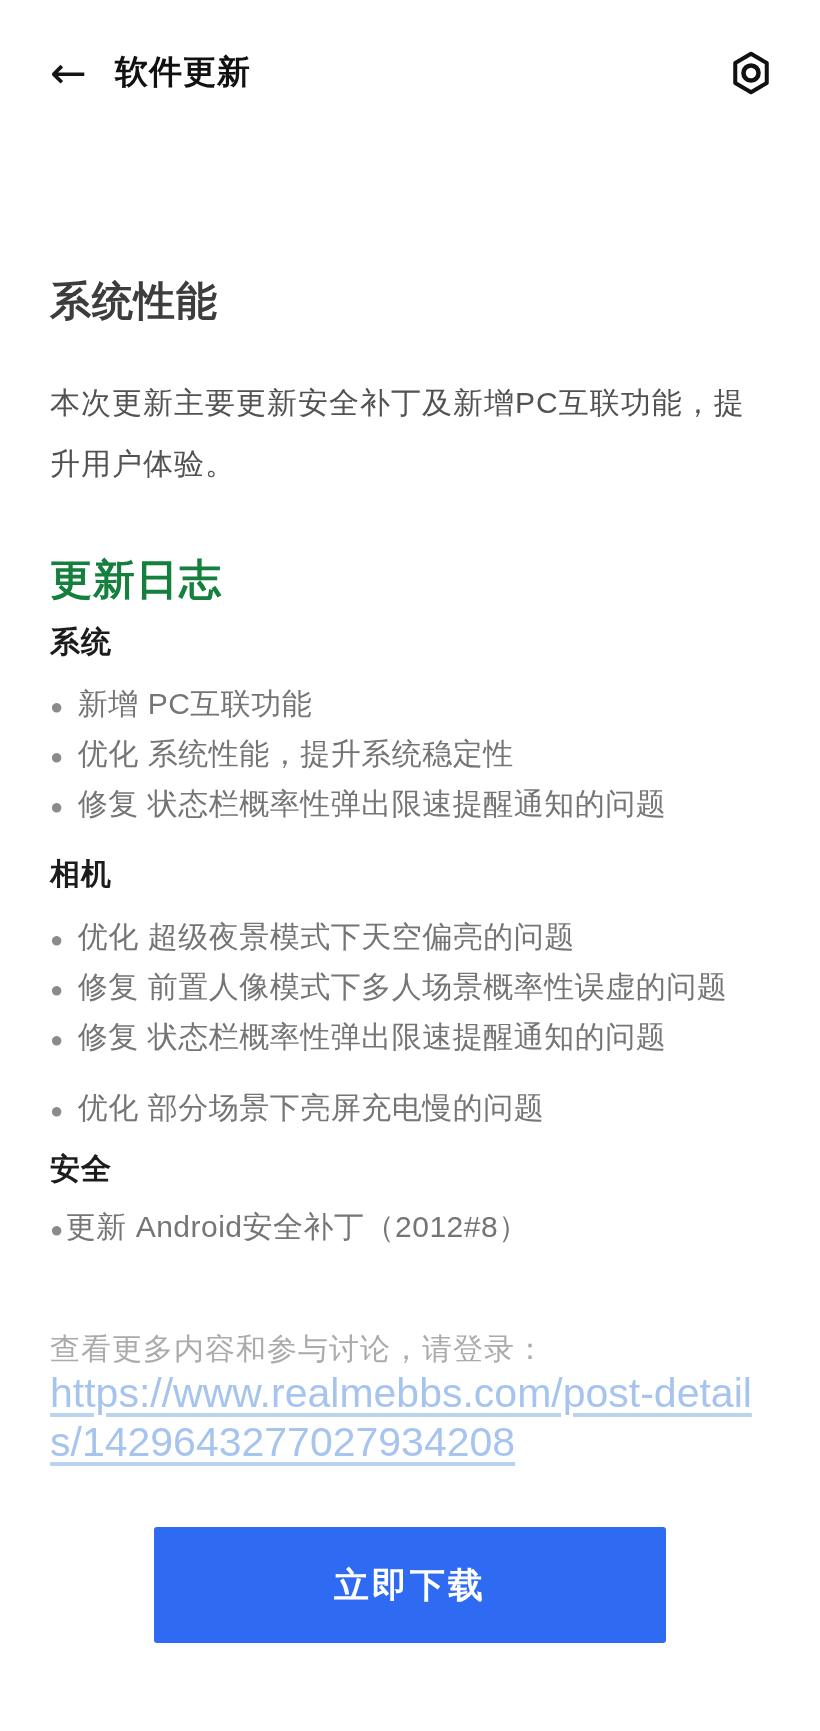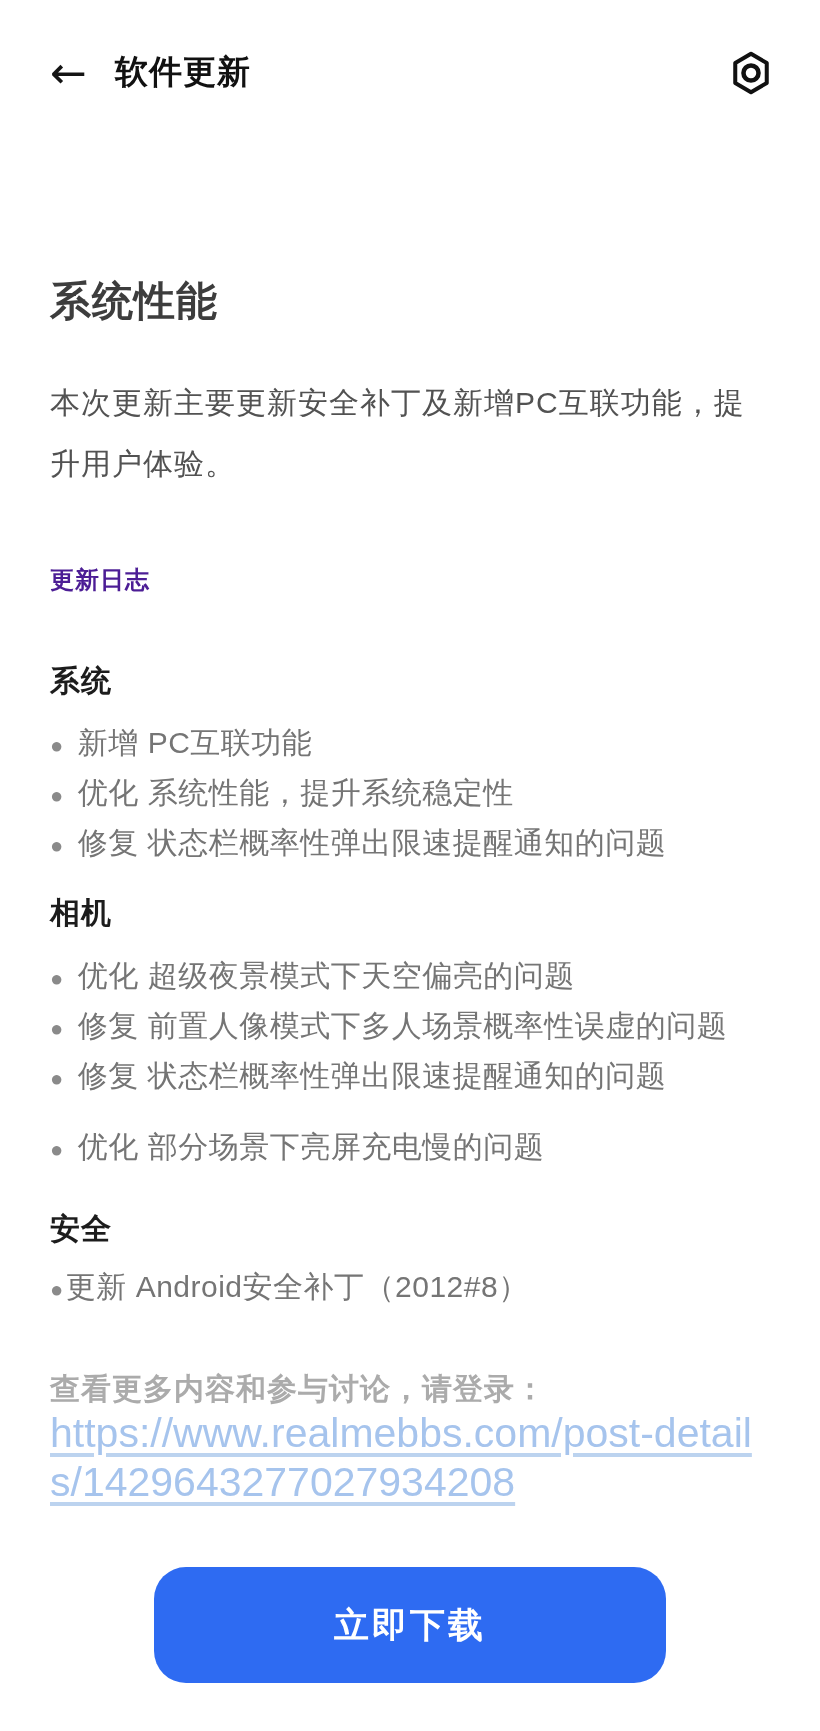--- a/index.html
+++ b/index.html
@@ -58,38 +58,38 @@
   .feature-desc {
     margin-top: 47px;
     font-size: 30px;
     line-height: 61px;
     color: #525252;
     letter-spacing: 1px;
   }
 
   .changelog-title {
     margin-top: 66px;
-    font-size: 24px;
+    font-size: 42px;
     line-height: 40px;
     font-weight: 700;
-    color: #4c1d95;
+    color: #15803d;
     letter-spacing: 1px;
   }
 
   .sec-heading {
     font-size: 30px;
     line-height: 36px;
     font-weight: 700;
     color: #1c1c1c;
     letter-spacing: 1px;
   }
-  .sec-system   .sec-heading { margin-top: 63px; }
+  .sec-system   .sec-heading { margin-top: 24px; }
   .sec-camera   .sec-heading { margin-top: 26px; }
   .sec-charging .sec-heading { margin-top: 27px; }
-  .sec-security .sec-heading { margin-top: 38px; }
+  .sec-security .sec-heading { margin-top: 17px; }
 
   ul.bullets { list-style: none; margin-top: 20px; }
   .sec-camera   ul.bullets { margin-top: 21px; }
   .sec-charging ul.bullets { margin-top: 21px; }
   .sec-security ul.bullets { margin-top: 16px; }
 
   ul.bullets li {
     display: flex;
     align-items: baseline;
     font-size: 30px;
@@ -99,46 +99,45 @@
   }
   .dot {
     color: #8a8a8a;
     font-size: 22px;
     margin-right: 14px;
     flex: 0 0 auto;
   }
   .sec-security .dot { margin-right: 2px; }
 
   .more-note {
-    margin-top: 56px;
+    margin-top: 76px;
     font-size: 30px;
     line-height: 40px;
     color: #ababab;
     letter-spacing: 1px;
-    font-weight: bold;
   }
   .bbs-link {
     display: block;
     font-size: 41px;
     line-height: 49px;
     color: #a6c4ed;
     text-decoration: underline;
     text-decoration-color: #bcd3ef;
     text-underline-offset: 6px;
     word-break: break-all;
     width: 702px;
   }
 
   .download-btn {
     display: block;
     margin: 60px auto 0 auto;
     width: 512px;
     height: 116px;
     border: none;
-    border-radius: 32px;
+    border-radius: 3px;
     background: #2e6bf2;
     color: #ffffff;
     font-size: 35px;
     font-weight: 700;
     letter-spacing: 3px;
     font-family: "Liberation Sans", "DejaVu Sans", sans-serif;
     cursor: pointer;
   }
 
   .hex-icon { display: block; }

